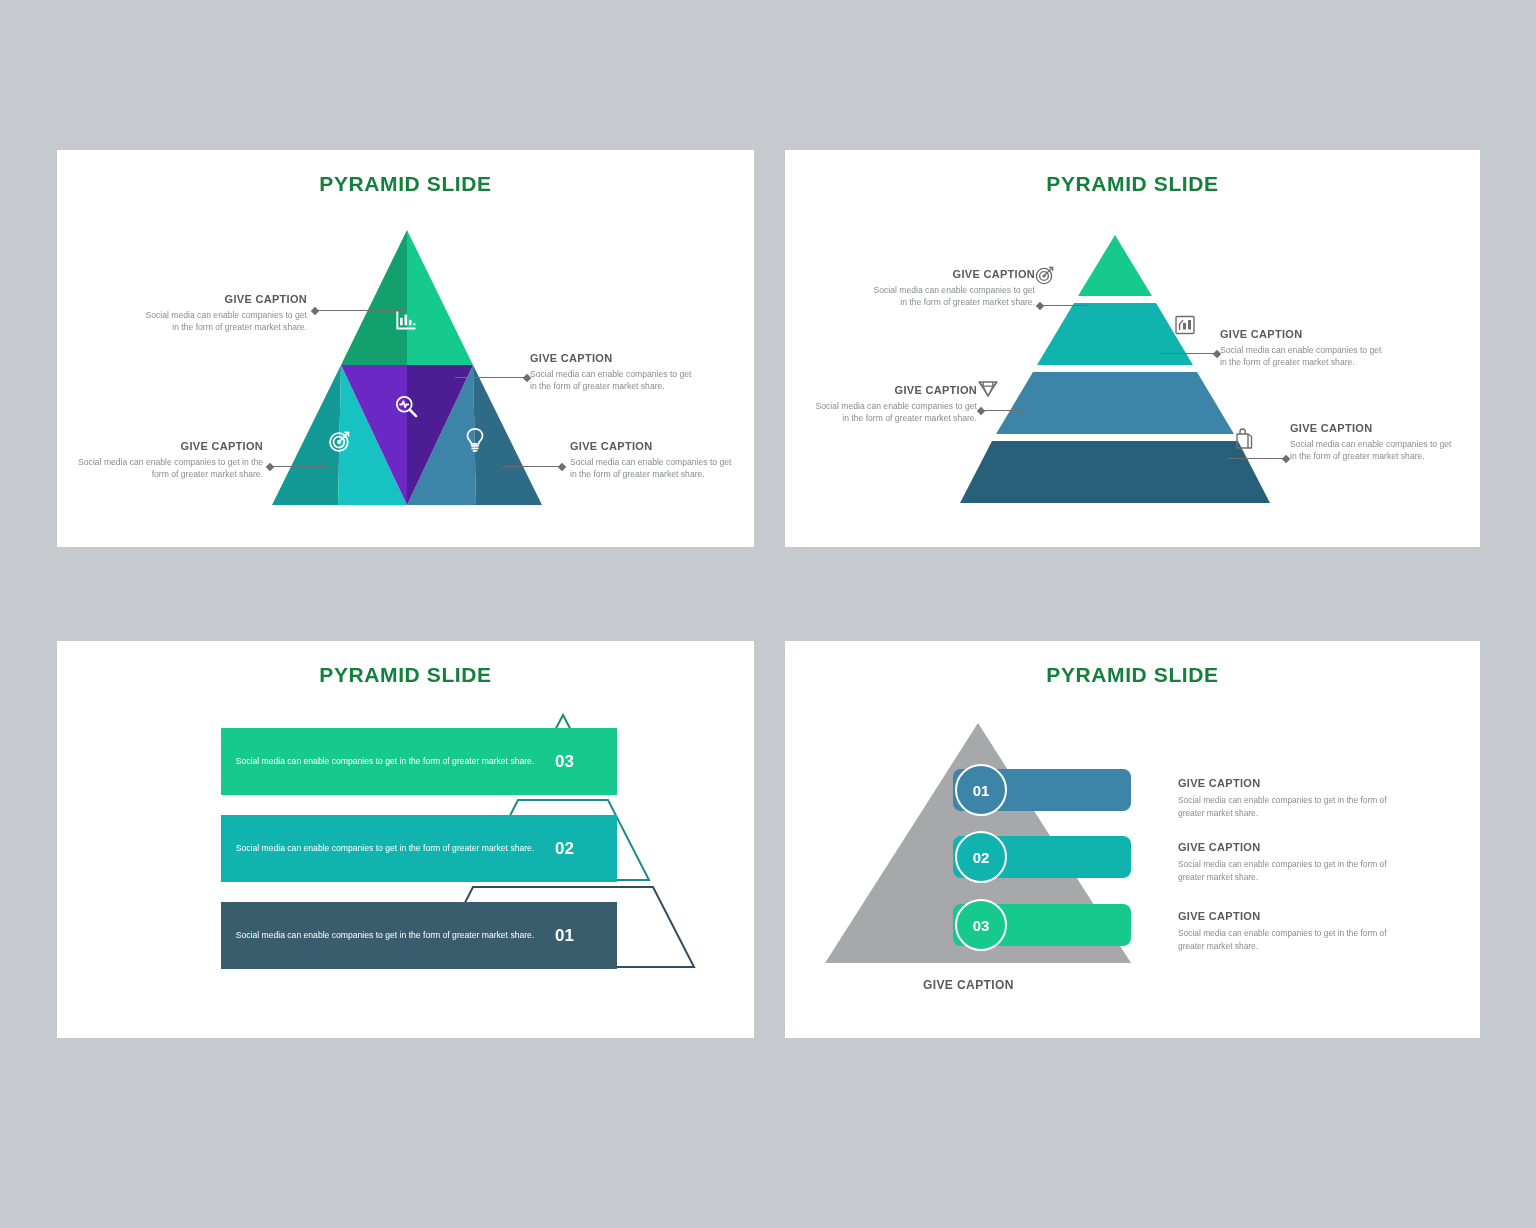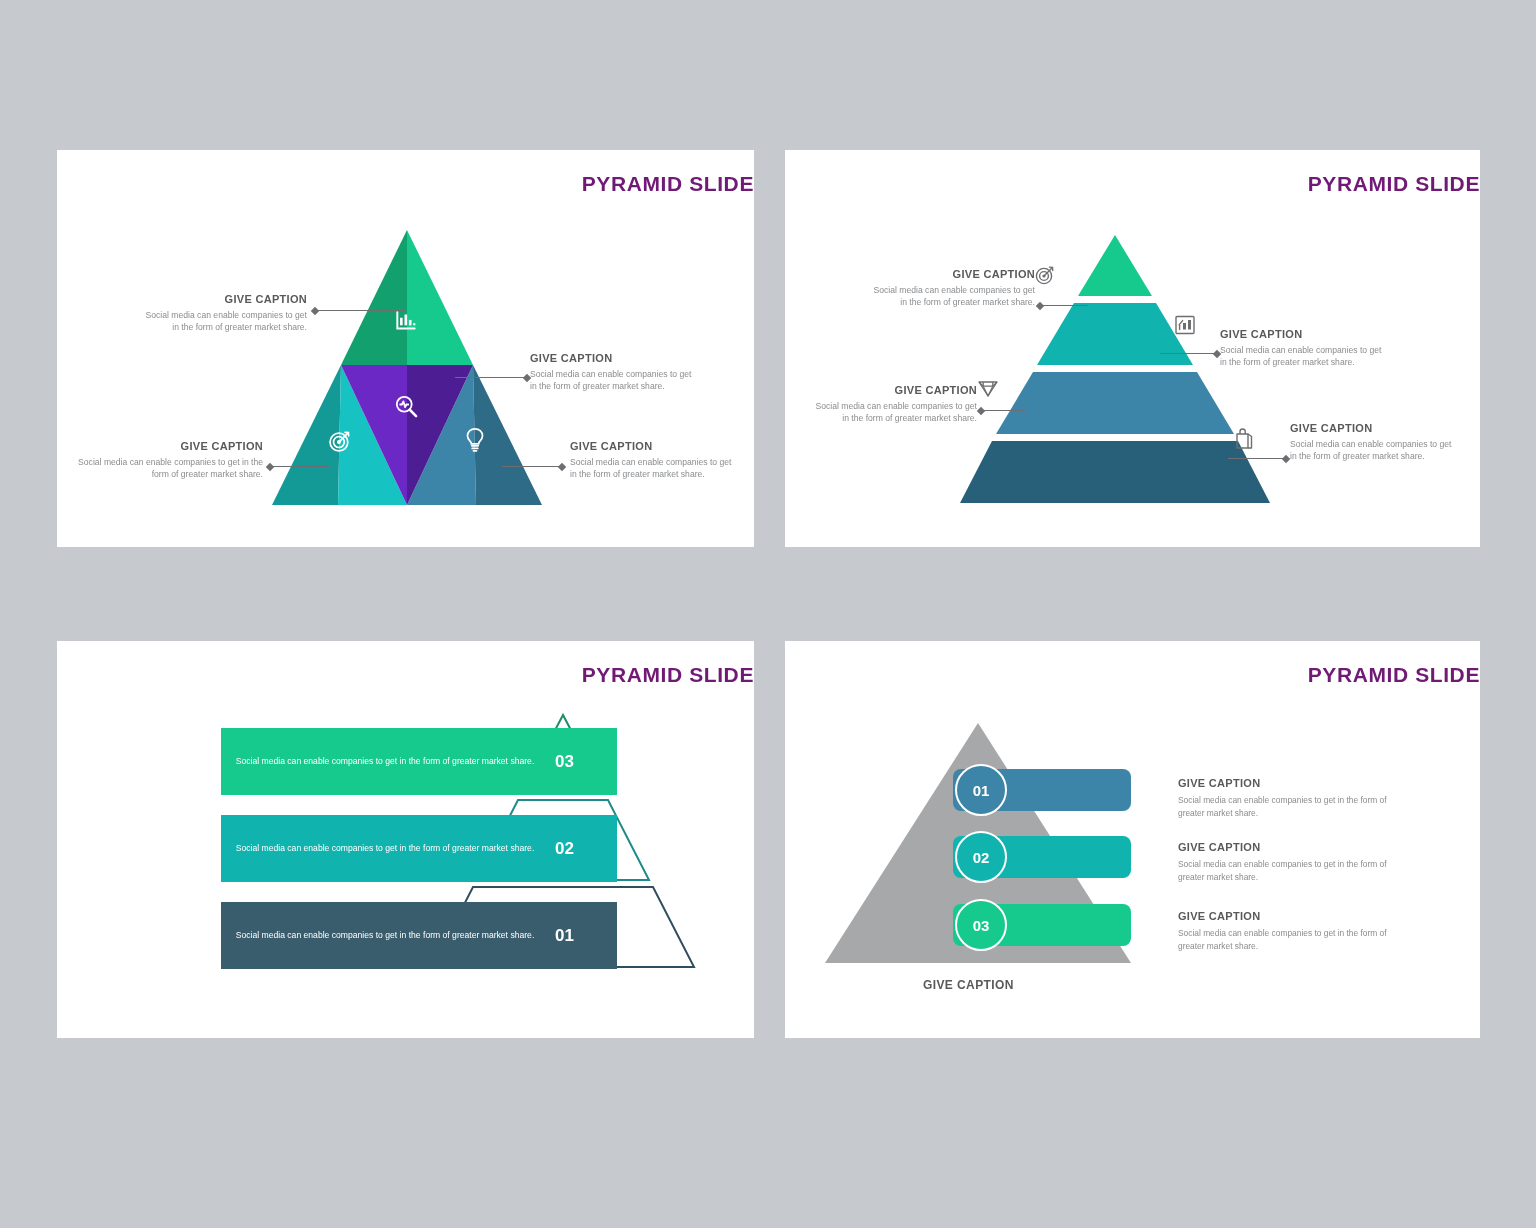--- a/index.html
+++ b/index.html
@@ -19,25 +19,25 @@
     overflow: hidden;
   }
   #slide-tl { left: 57px;  top: 150px;  width: 697px; height: 397px; }
   #slide-tr { left: 785px; top: 150px; width: 695px; height: 397px; }
   #slide-bl { left: 57px;  top: 641px;  width: 697px; height: 397px; }
   #slide-br { left: 785px; top: 641px; width: 695px; height: 397px; }
 
   .slide-title {
     position: absolute;
     left: 0; right: 0; top: 22px;
-    text-align: right;
+    text-align: center;
     font-size: 21px;
     font-weight: bold;
     letter-spacing: 0.6px;
-    color: #701a75;
+    color: #15803d;
   }
 
   
   .cap { position: absolute; }
   .cap .cap-title {
     font-size: 11px;
     font-weight: bold;
     letter-spacing: 0.3px;
     color: #58595b;
     margin-bottom: 4px;

